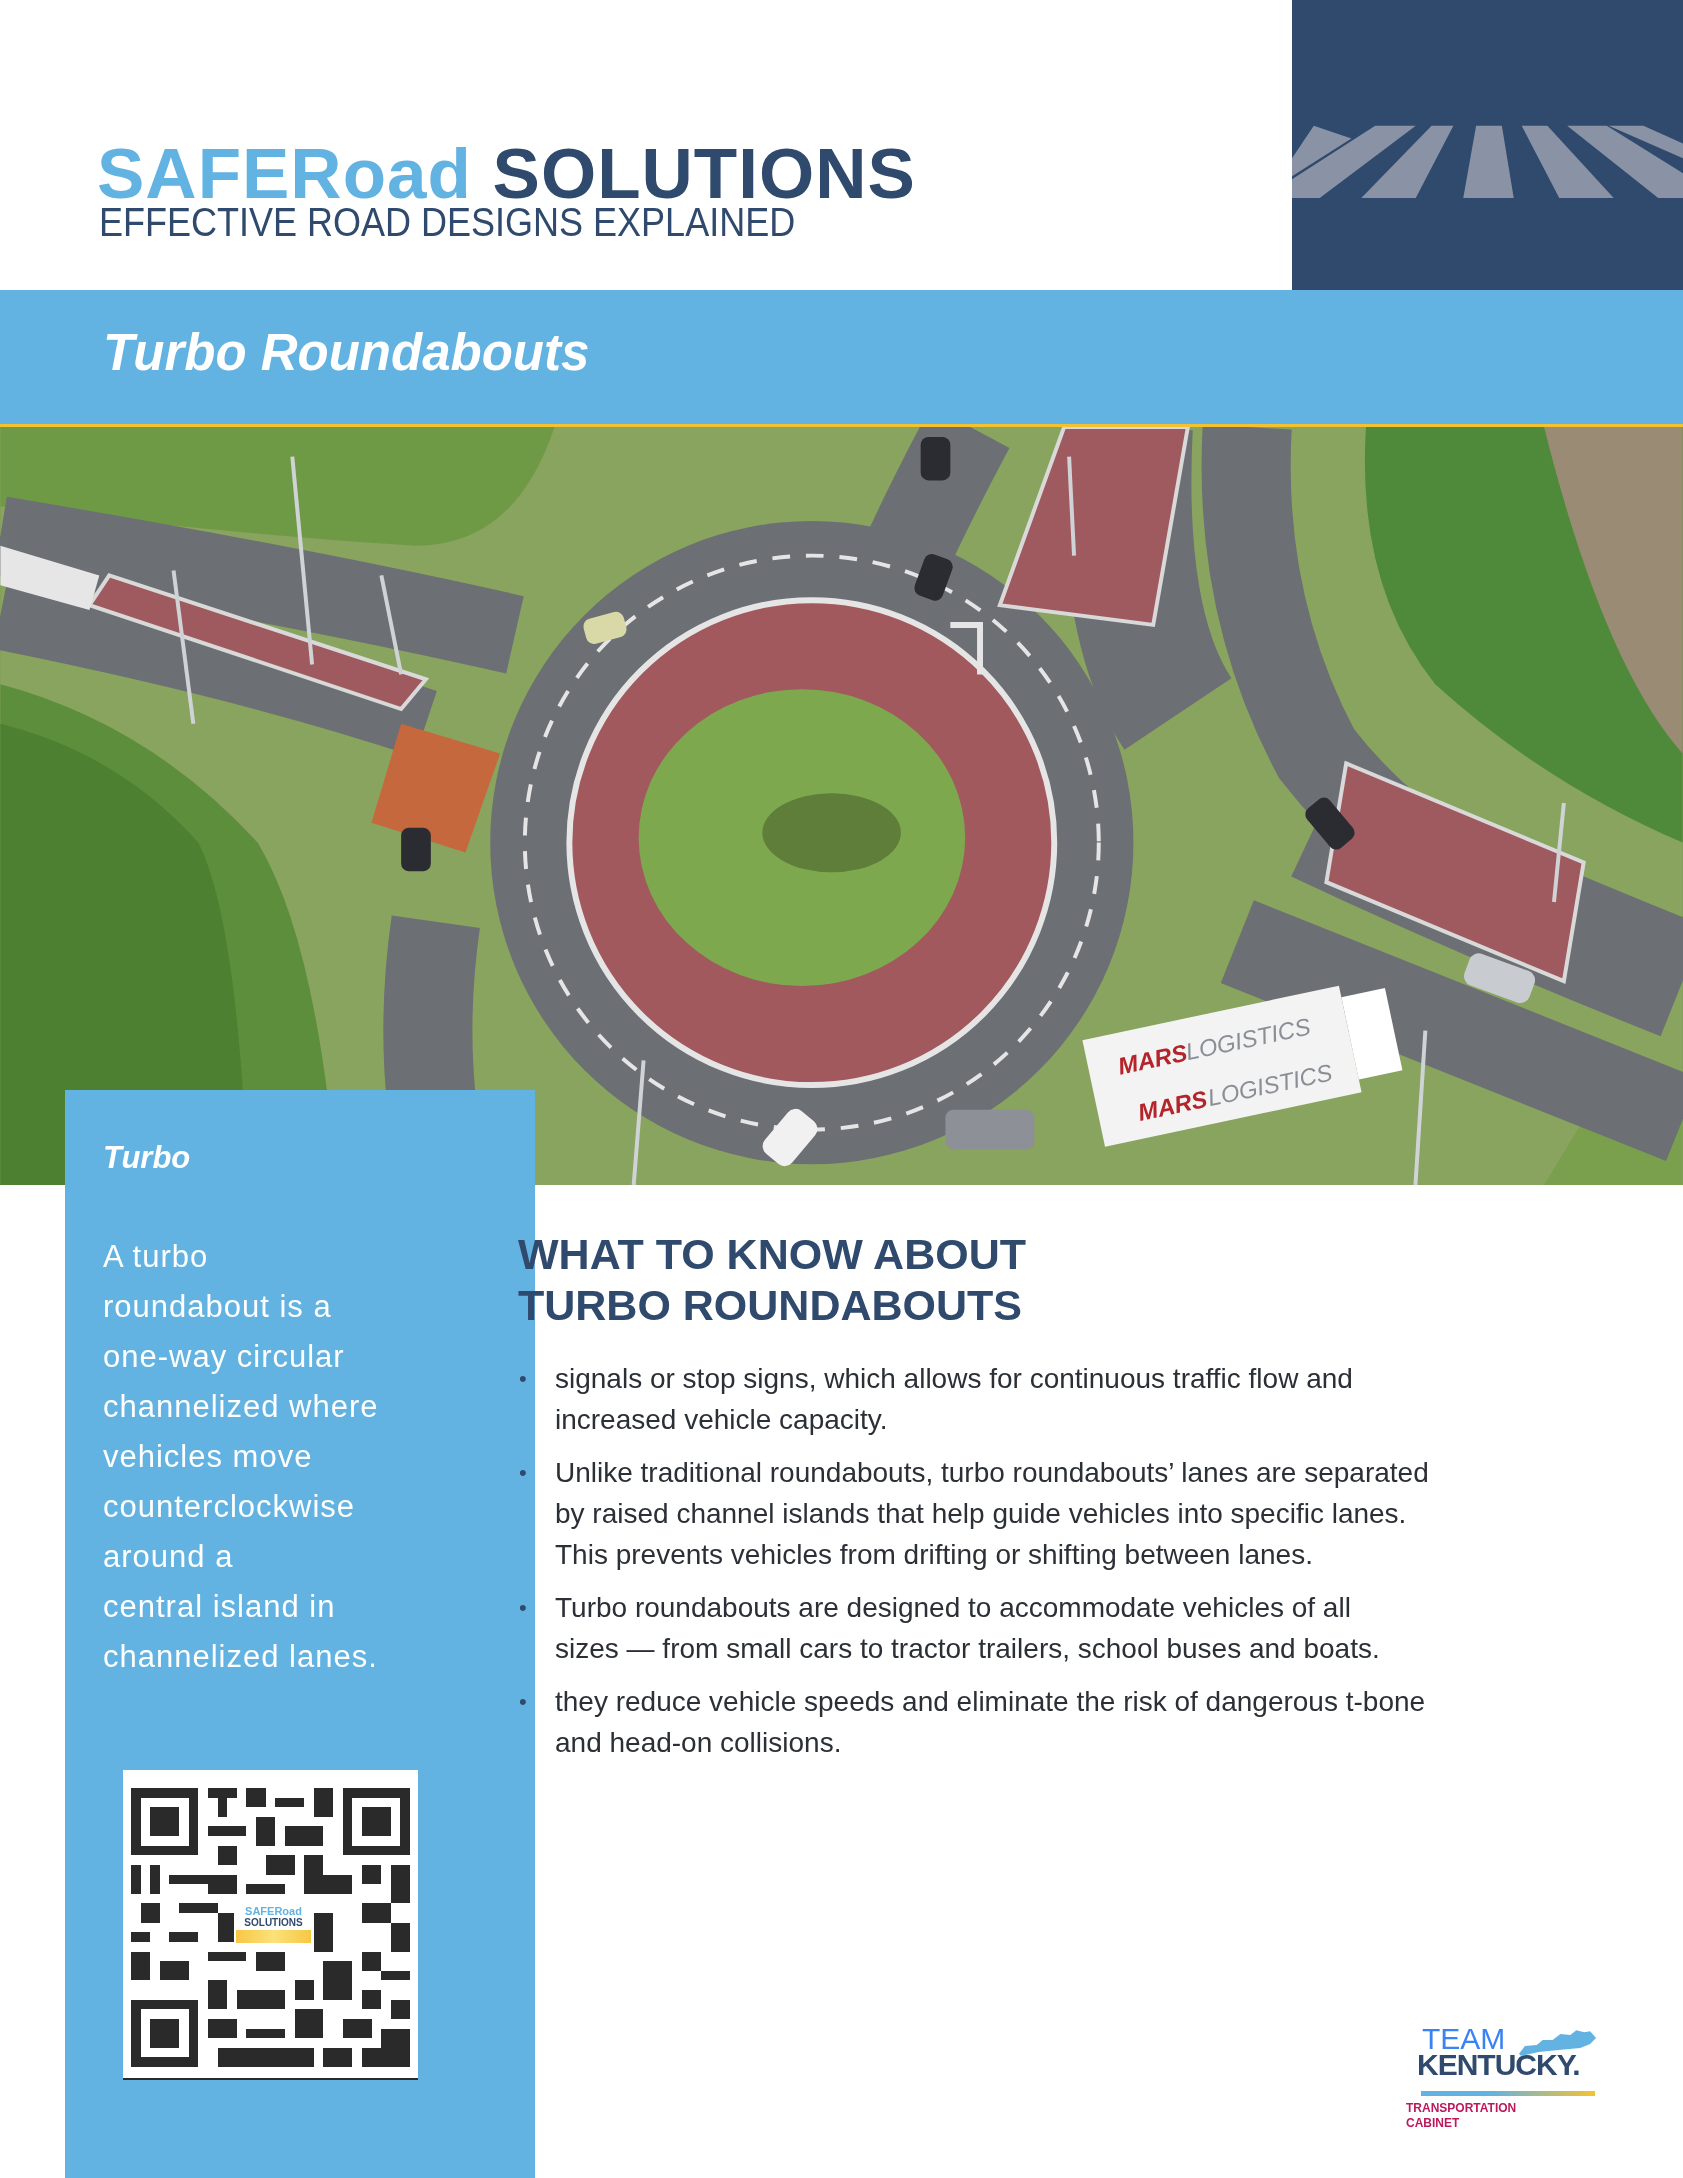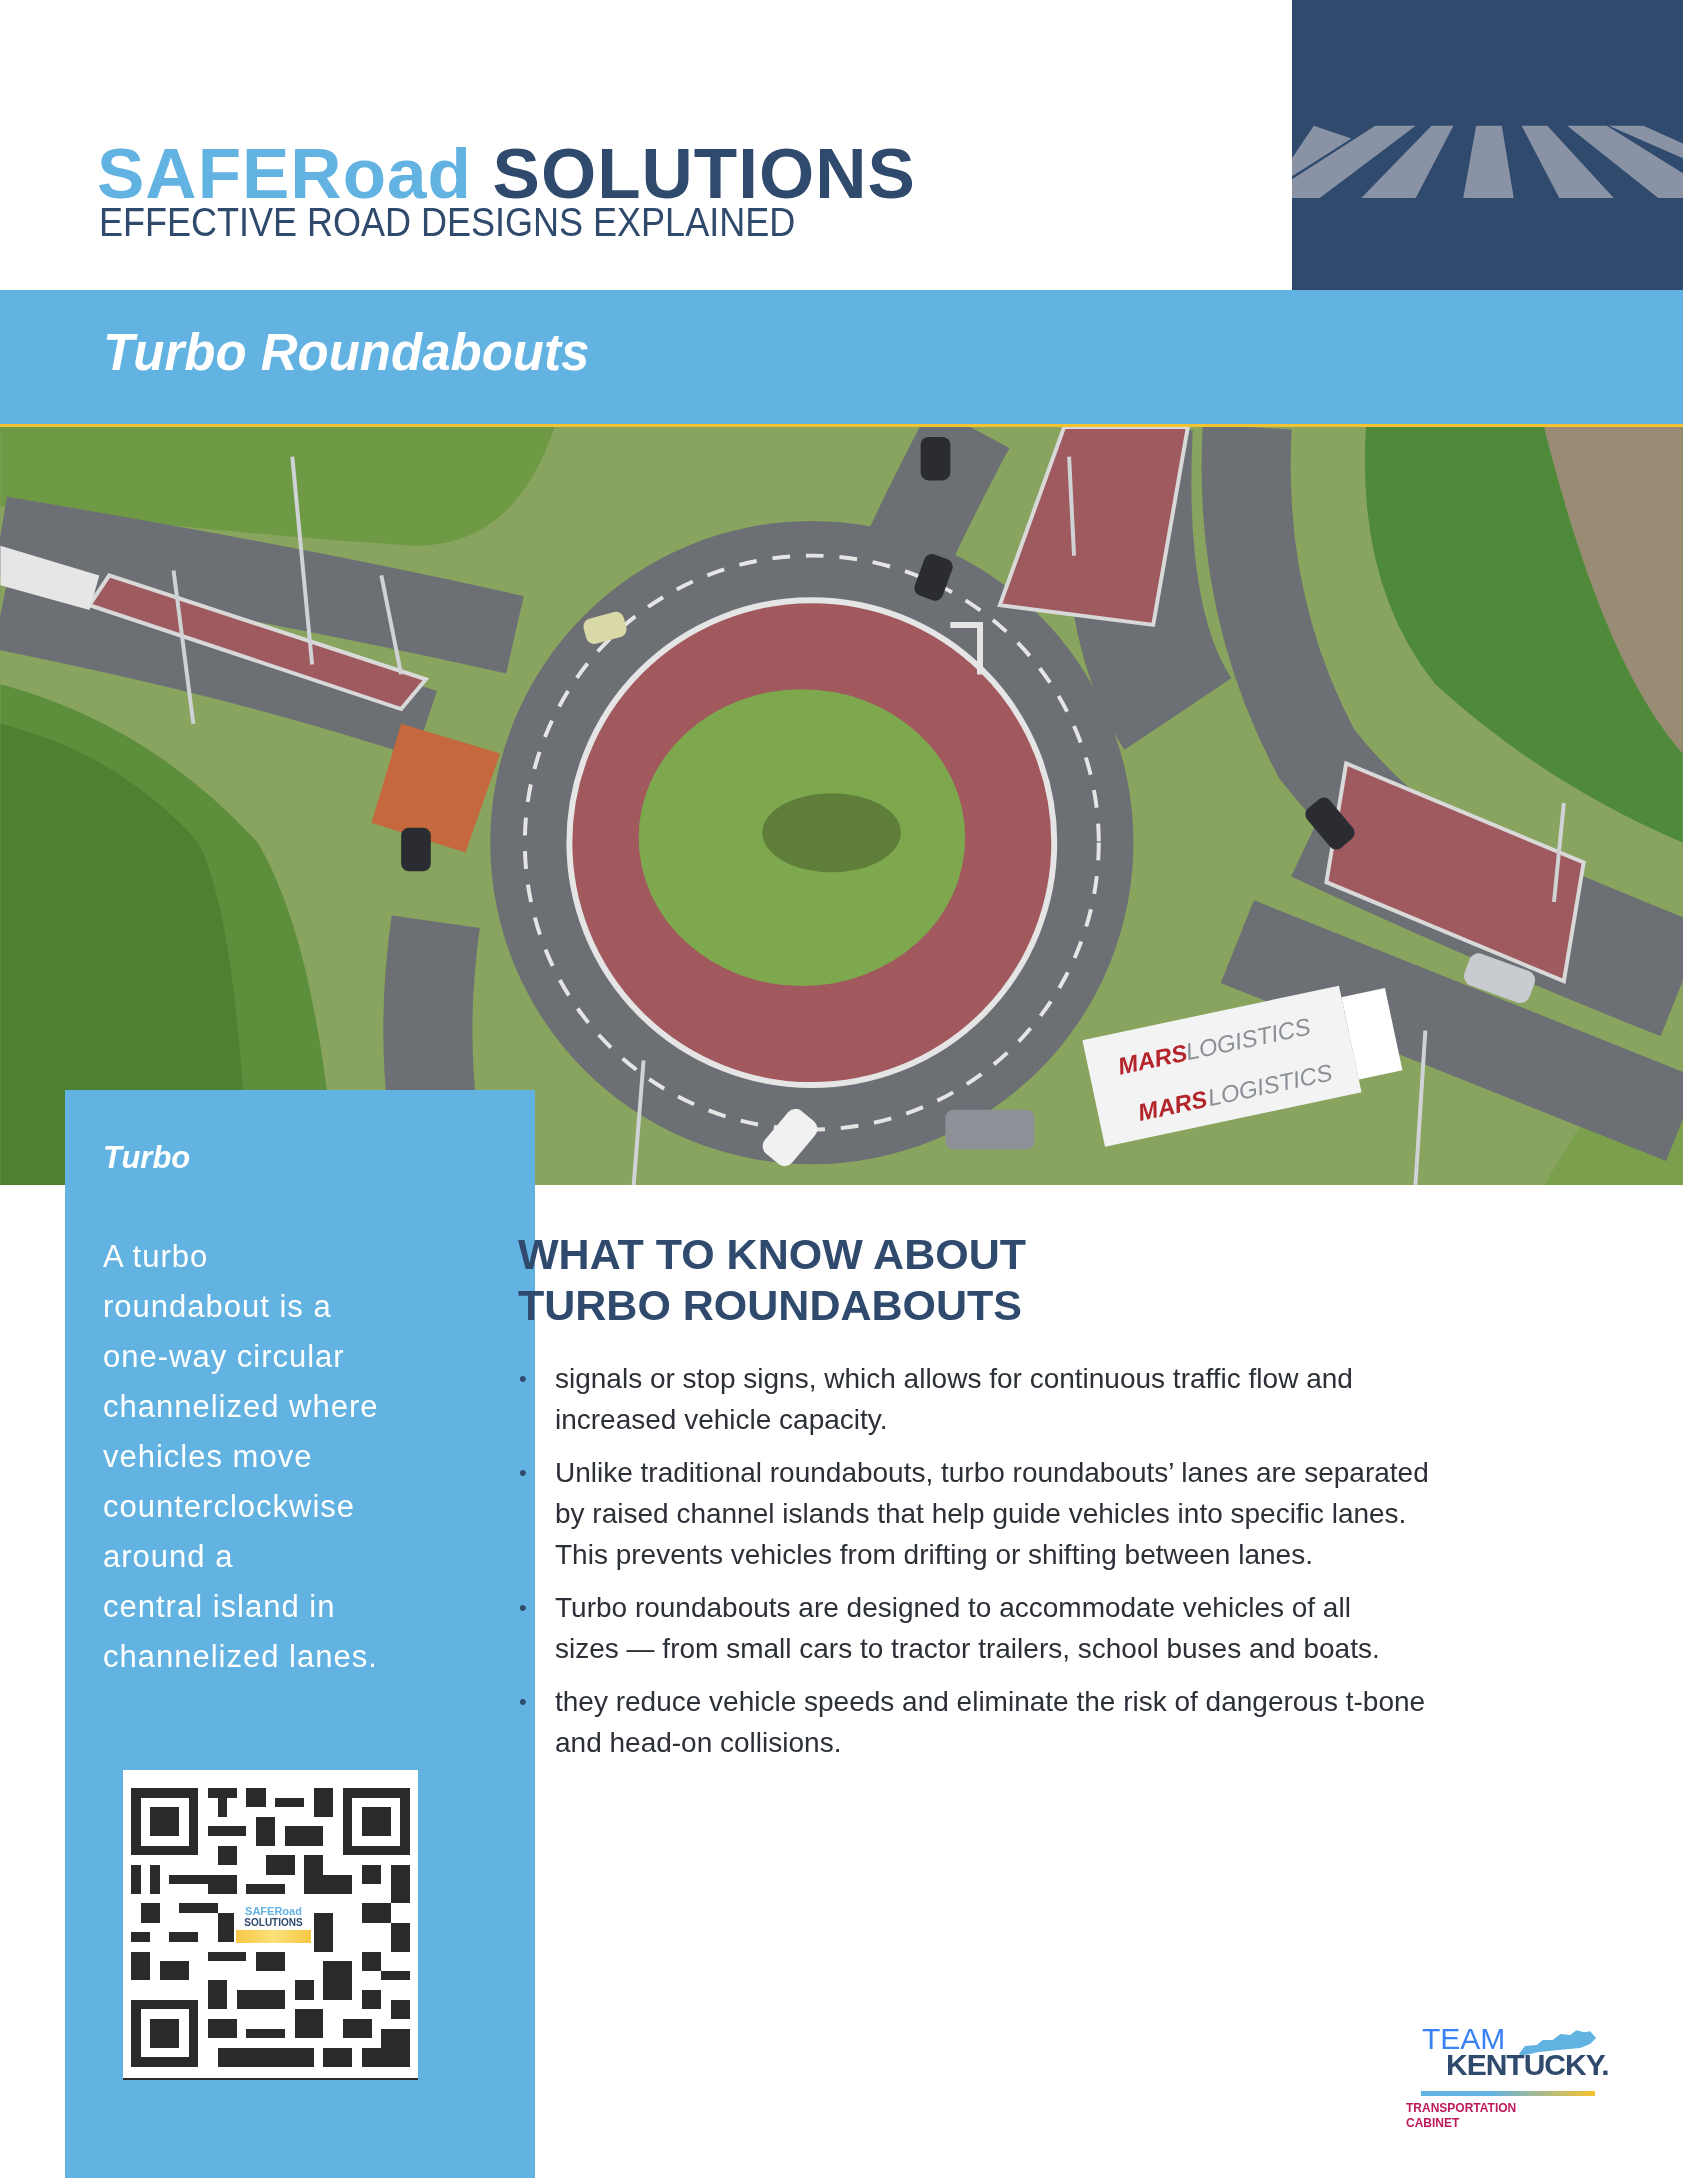--- a/index.html
+++ b/index.html
@@ -40,21 +40,21 @@
   .main-heading { position: absolute; left: 518px; top: 1229px; font-size: 43px; font-weight: 700; color: #2f4a6d; line-height: 51px; white-space: nowrap; }
   .main-heading span { display: block; }
   .bullets { position: absolute; left: 515px; top: 1358px; width: 1119px; list-style: none; }
   .bullets li { position: relative; padding-left: 40px; font-size: 28px; color: #2b2f36; line-height: 41px; margin-bottom: 12px; }
   .bullets li .dot { position: absolute; left: 4px; top: 0; font-size: 22px; color: #2f4a6d; }
   .bullets li .line { display: block; white-space: nowrap; }
 
   
   .tk-logo { position: absolute; left: 1406px; top: 2024px; width: 218px; height: 119px; }
   .tk-team { position: absolute; left: 16px; top: 0px; font-size: 30px; color: #3b82f6; letter-spacing: 0px; line-height: 1; }
-  .tk-ky { position: absolute; left: 11px; top: 26px; font-size: 30px; font-weight: 900; color: #2f4a6d; line-height: 1; letter-spacing: -1px; margin-left: 29px; }
+  .tk-ky { position: absolute; left: 11px; top: 26px; font-size: 30px; font-weight: 900; color: #2f4a6d; line-height: 1; letter-spacing: -1px; }
   .tk-state { position: absolute; left: 113px; top: 4px; }
   .tk-bar { position: absolute; left: 15px; top: 67px; width: 174px; height: 5px; background: linear-gradient(90deg, #62b2e2 0%, #62b2e2 40%, #f6c22e 100%); }
   .tk-sub { position: absolute; left: 0; top: 77px; width: 204px; text-align: left; font-size: 12px; font-weight: 700; color: #be185d; line-height: 15px; }
 </style>
 </head>
 <body>
 
 <div class="header">
   <div class="brand-title">
     <span class="safe">SAFERoad</span>

